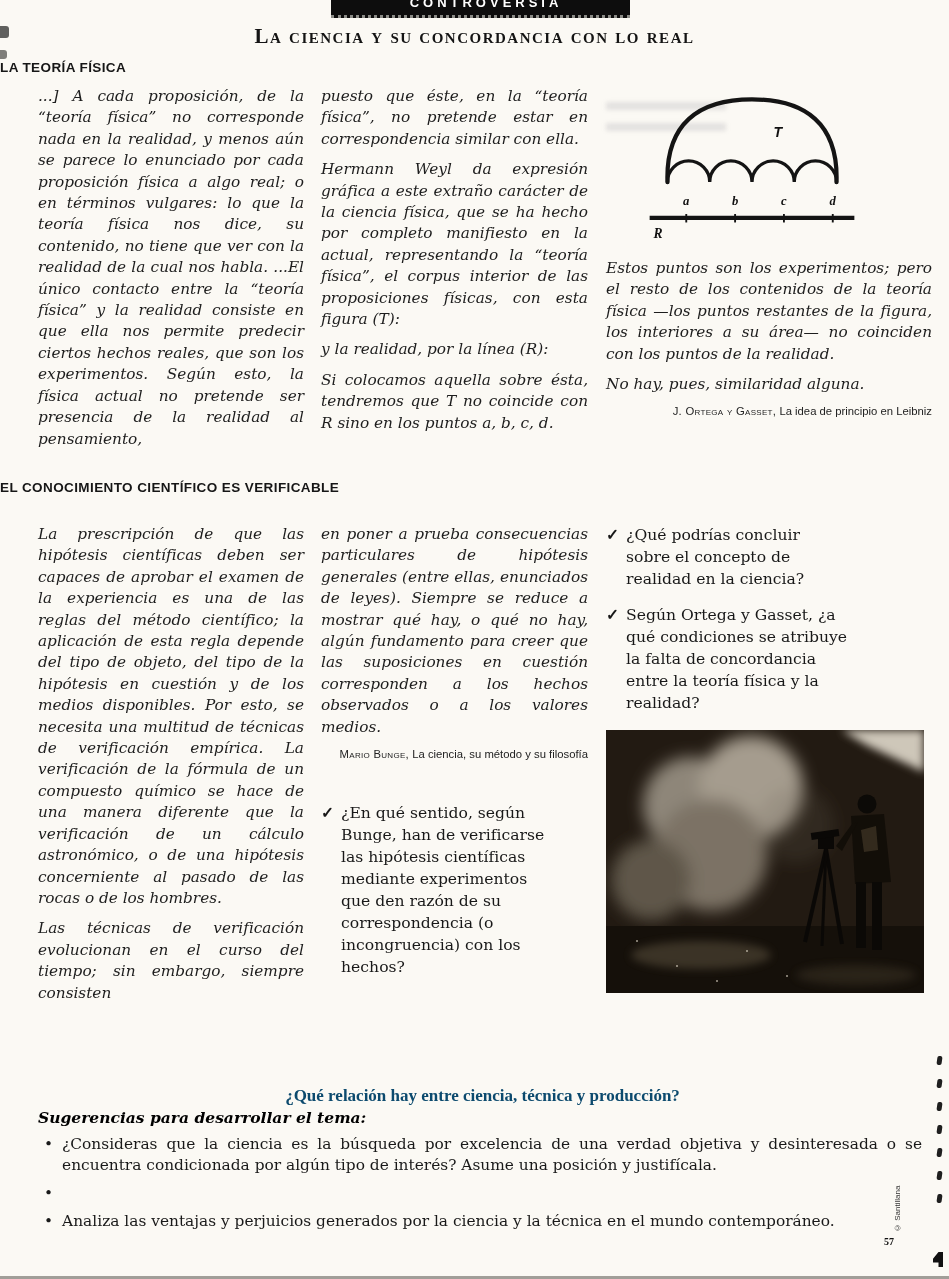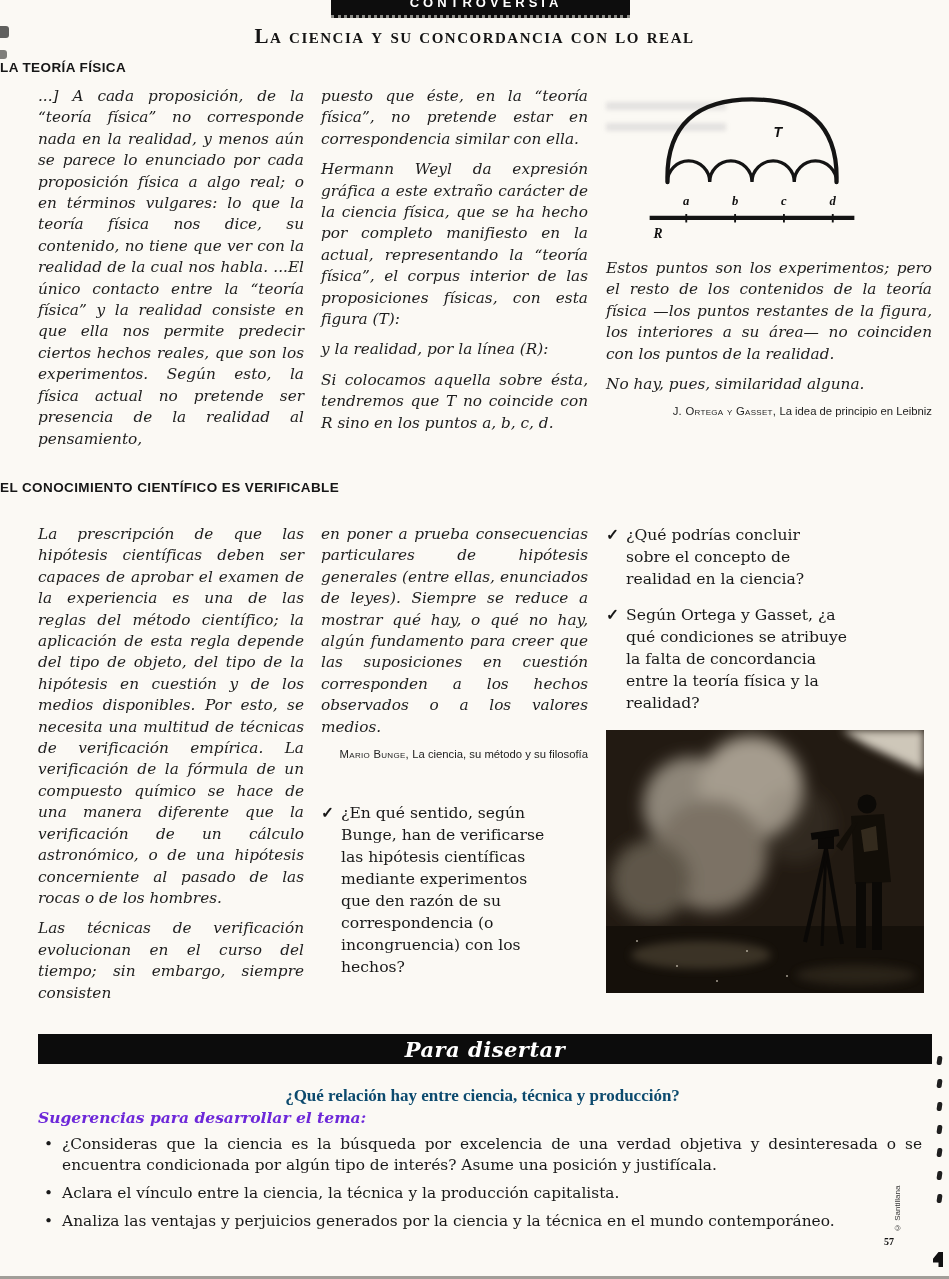--- a/index.html
+++ b/index.html
@@ -70,21 +70,21 @@
   .banner2-text{
     color:#ffffff;font-family:"DejaVu Serif", serif;font-weight:bold;
     font-style:italic;font-size:21px;letter-spacing:.5px;
   }
   .bottom-question{
     left:0;top:1078px;width:100%;margin:8px;text-align:center;
     font-family:"Liberation Serif", serif;font-weight:bold;font-size:17px;color:#0c4a6e;
   }
   .sugerencias{
     left:38px;top:1108px;margin:0;
-    font-weight:bold;font-style:italic;font-size:15.5px;color:#6d28d9;
+    font-weight:bold;font-style:italic;font-size:15.5px;color:#000000;
   }
   .bullets{left:44px;top:1134px;width:878px;}
   .bullet-item{
     display:flex;gap:9px;font-style:normal;font-size:15.4px;
     line-height:21px;color:#191919;margin:0 0 7px;text-align:justify;
   }
   .bullet-glyph{flex:0 0 auto;}
 
   .page-number{
     left:884px;top:1236px;font-family:"Liberation Serif", serif;
@@ -228,34 +228,30 @@
       <g fill="#e8e0d0" opacity="0.5">
         <rect x="30" y="210" width="2" height="2"></rect>
         <rect x="70" y="235" width="2" height="2"></rect>
         <rect x="140" y="220" width="2" height="2"></rect>
         <rect x="180" y="245" width="2" height="2"></rect>
         <rect x="110" y="250" width="2" height="2"></rect>
       </g>
     </svg>
   </div>
 
-  <div class="banner2">
-    <span class="banner2-text">Para disertar</span>
-  </div>
   <h3 class="abs bottom-question">¿Qué relación hay entre ciencia, técnica y producción?</h3>
   <p class="abs sugerencias">Sugerencias para desarrollar el tema:</p>
 
   <div class="abs bullets">
     <div class="bullet-item">
       <span class="bullet-glyph">•</span>
       <span>¿Consideras que la ciencia es la búsqueda por excelencia de una verdad objetiva y desinteresada o se encuentra condicionada por algún tipo de interés? Asume una posición y justifícala.</span>
     </div>
     <div class="bullet-item">
       <span class="bullet-glyph">•</span>
-      <span>Aclara el vínculo entre la ciencia, la técnica y la producción capitalista.</span>
     </div>
     <div class="bullet-item">
       <span class="bullet-glyph">•</span>
       <span>Analiza las ventajas y perjuicios generados por la ciencia y la técnica en el mundo contemporáneo.</span>
     </div>
   </div>
 
   <div class="abs page-number">57</div>
   <div class="abs copyright-vertical">© Santillana</div>
 

